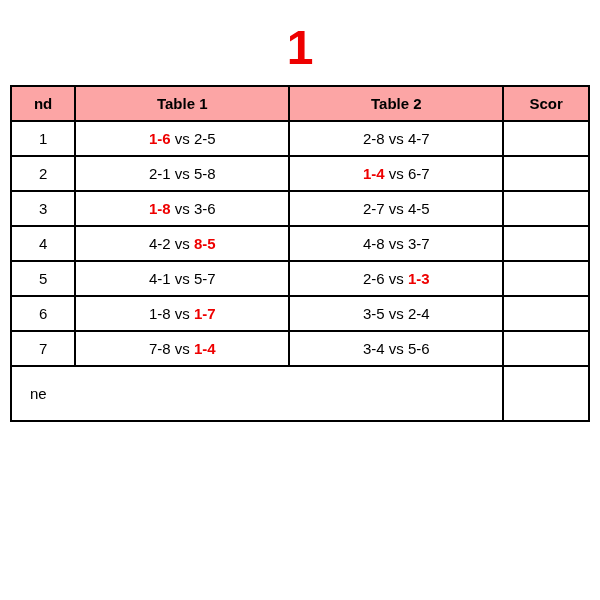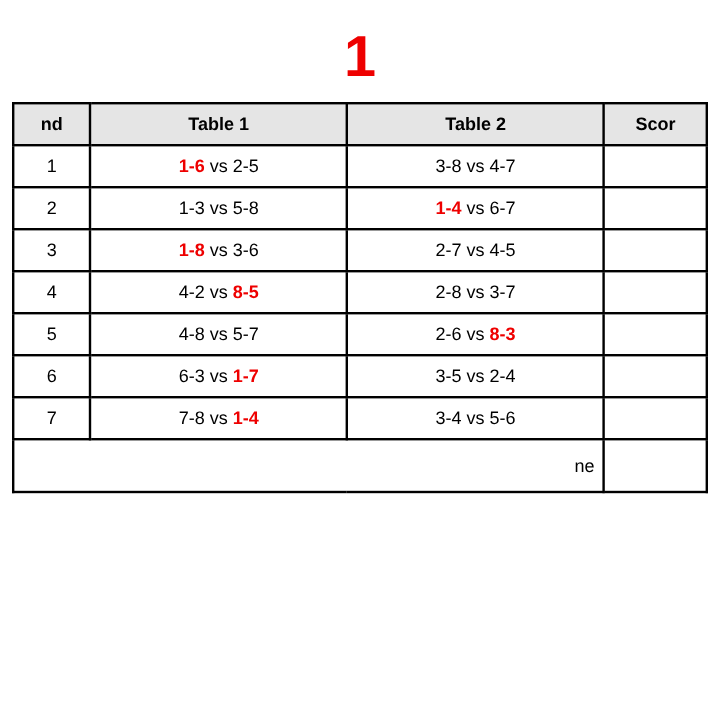--- a/index.html
+++ b/index.html
@@ -27,31 +27,31 @@
     }
     .table-wrapper th, .table-wrapper td {
       border: 2px solid #000;
       padding: 8px 10px;
       text-align: center;
       font-size: 15px;
       font-weight: normal;
     }
     .table-wrapper th {
       font-weight: bold;
-      background: #e5e5e5;
+      background: #fca5a5;
       font-size: 15px;
     }
     .col-round { width: 60px; text-align: center; }
     .col-table1 { width: 200px; margin-top: 47px; }
     .col-table2 { width: 200px; }
     .col-score { width: 80px; }
     .red { color: #e00; font-weight: bold; text-align: center; }
     .footer-row td {
-      text-align: right;
-      padding: 7px;
+      text-align: left;
+      padding: 18px;
       font-size: 15px;
       height: 44px;
     }
   </style>
 </head>
 <body>
 
 <div class="page-title">1</div>
 
 <table class="table-wrapper">
@@ -61,50 +61,50 @@
       <th class="col-table1">Table 1</th>
       <th class="col-table2">Table 2</th>
       <th class="col-score">Scor</th>
     </tr>
   </thead>
   <tbody id="table-body">
 
   <tr>
         <td>1</td>
         <td><span class="red">1-6</span><span> vs 2-5</span></td>
-        <td><span>3-8 vs 4-7</span></td>
+        <td><span>2-8 vs 4-7</span></td>
         <td></td>
       </tr>
       <tr>
         <td>2</td>
-        <td><span>1-3 vs 5-8</span></td>
+        <td><span>2-1 vs 5-8</span></td>
         <td><span class="red">1-4</span><span> vs 6-7</span></td>
         <td></td>
       </tr>
       <tr>
         <td>3</td>
         <td><span class="red">1-8</span><span> vs 3-6</span></td>
         <td><span>2-7 vs 4-5</span></td>
         <td></td>
       </tr>
       <tr>
         <td>4</td>
         <td><span>4-2 vs </span><span class="red">8-5</span></td>
-        <td><span>2-8 vs 3-7</span></td>
+        <td><span>4-8 vs 3-7</span></td>
         <td></td>
       </tr>
       <tr>
         <td>5</td>
-        <td><span>4-8 vs 5-7</span></td>
-        <td><span>2-6 vs </span><span class="red">8-3</span></td>
+        <td><span>4-1 vs 5-7</span></td>
+        <td><span>2-6 vs </span><span class="red">1-3</span></td>
         <td></td>
       </tr>
       <tr>
         <td>6</td>
-        <td><span>6-3 vs </span><span class="red">1-7</span></td>
+        <td><span>1-8 vs </span><span class="red">1-7</span></td>
         <td><span>3-5 vs 2-4</span></td>
         <td></td>
       </tr>
       <tr>
         <td>7</td>
         <td><span>7-8 vs </span><span class="red">1-4</span></td>
         <td><span>3-4 vs 5-6</span></td>
         <td></td>
       </tr>
       <tr class="footer-row">

